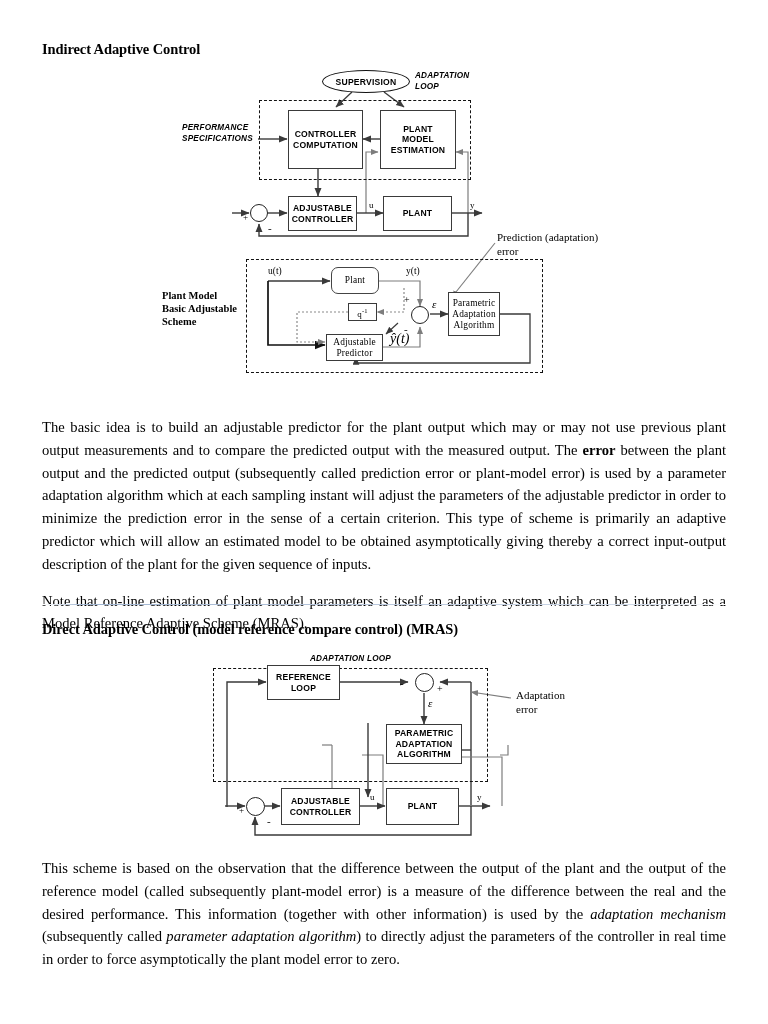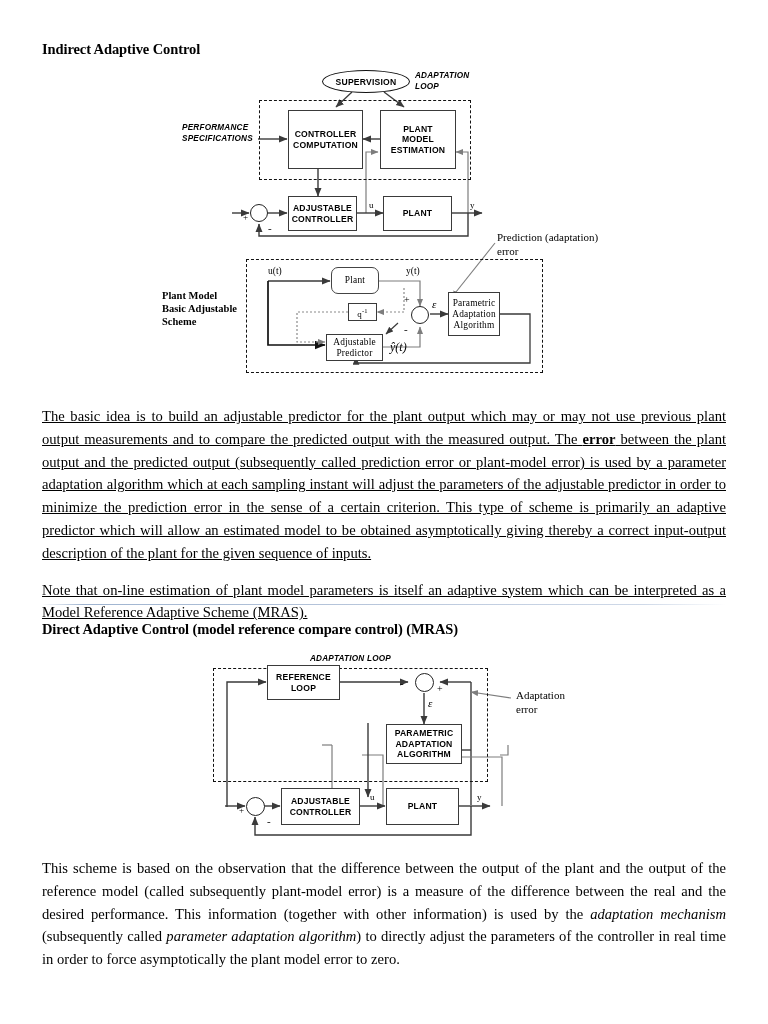--- a/index.html
+++ b/index.html
@@ -262,35 +262,35 @@
 
     <div class="blk serif" style="left:348px;top:303px;width:29px;height:18px;font-size:9px;">
       <span><span>q</span><sup style="font-size:6.5px;">-1</sup></span>
     </div>
 
     <div class="blk serif" style="left:326px;top:334px;width:57px;height:27px;">
       <span style="white-space:pre-line">Adjustable
 Predictor</span>
     </div>
 
-    <div class="lbl-sm" style="left:390px;top:342px;font-size:12px;font-style:italic;">ŷ(t)</div>
+    <div class="lbl-sm" style="left:390px;top:334px;font-size:14px;font-style:italic;">ŷ(t)</div>
 
     <div class="circ" style="left:411px;top:306px;width:18px;height:18px;"></div>
     <div class="sign" style="left:404px;top:294px;">+</div>
     <div class="sign" style="left:404px;top:323px;font-size:11px;">-</div>
     <div class="lbl-sm" style="left:432px;top:299px;font-size:11px;font-style:italic;">ε</div>
 
     <div class="blk serif" style="left:448px;top:292px;width:52px;height:44px;">
       <span style="white-space:pre-line">Parametric
 Adaptation
 Algorithm</span>
     </div>
   </div>
 
-  <div style="position:absolute;left:42px;top:405px;width:684px;text-decoration:underline;">
+  <div style="position:absolute;left:42px;top:416px;width:684px;">
     <p class="body-text" id="p1"><span>The basic idea is to build an adjustable predictor for the plant output which may or may not use previous plant output measurements and to compare the predicted output with the measured output. The </span><b>error</b><span> between the plant output and the predicted output (subsequently called prediction error or plant-model error) is used by a parameter adaptation algorithm which at each sampling instant will adjust the parameters of the adjustable predictor in order to minimize the prediction error in the sense of a certain criterion. This type of scheme is primarily an adaptive predictor which will allow an estimated model to be obtained asymptotically giving thereby a correct input-output description of the plant for the given sequence of inputs.</span></p>
     <p class="body-text" id="p2"><span>Note that on-line estimation of plant model parameters is itself an adaptive system which can be interpreted as a Model Reference Adaptive Scheme (MRAS).</span></p>
   </div>
 
   <div class="hr-rule" style="position:absolute;left:42px;top:604px;width:684px;"></div>
 
   <h2 class="section-title" style="position:absolute;left:42px;top:621px;">Direct Adaptive Control (model reference compare control) (MRAS)</h2>
 
   <div class="diagram" style="position:absolute;left:0px;top:645px;width:768px;height:200px;">
 

